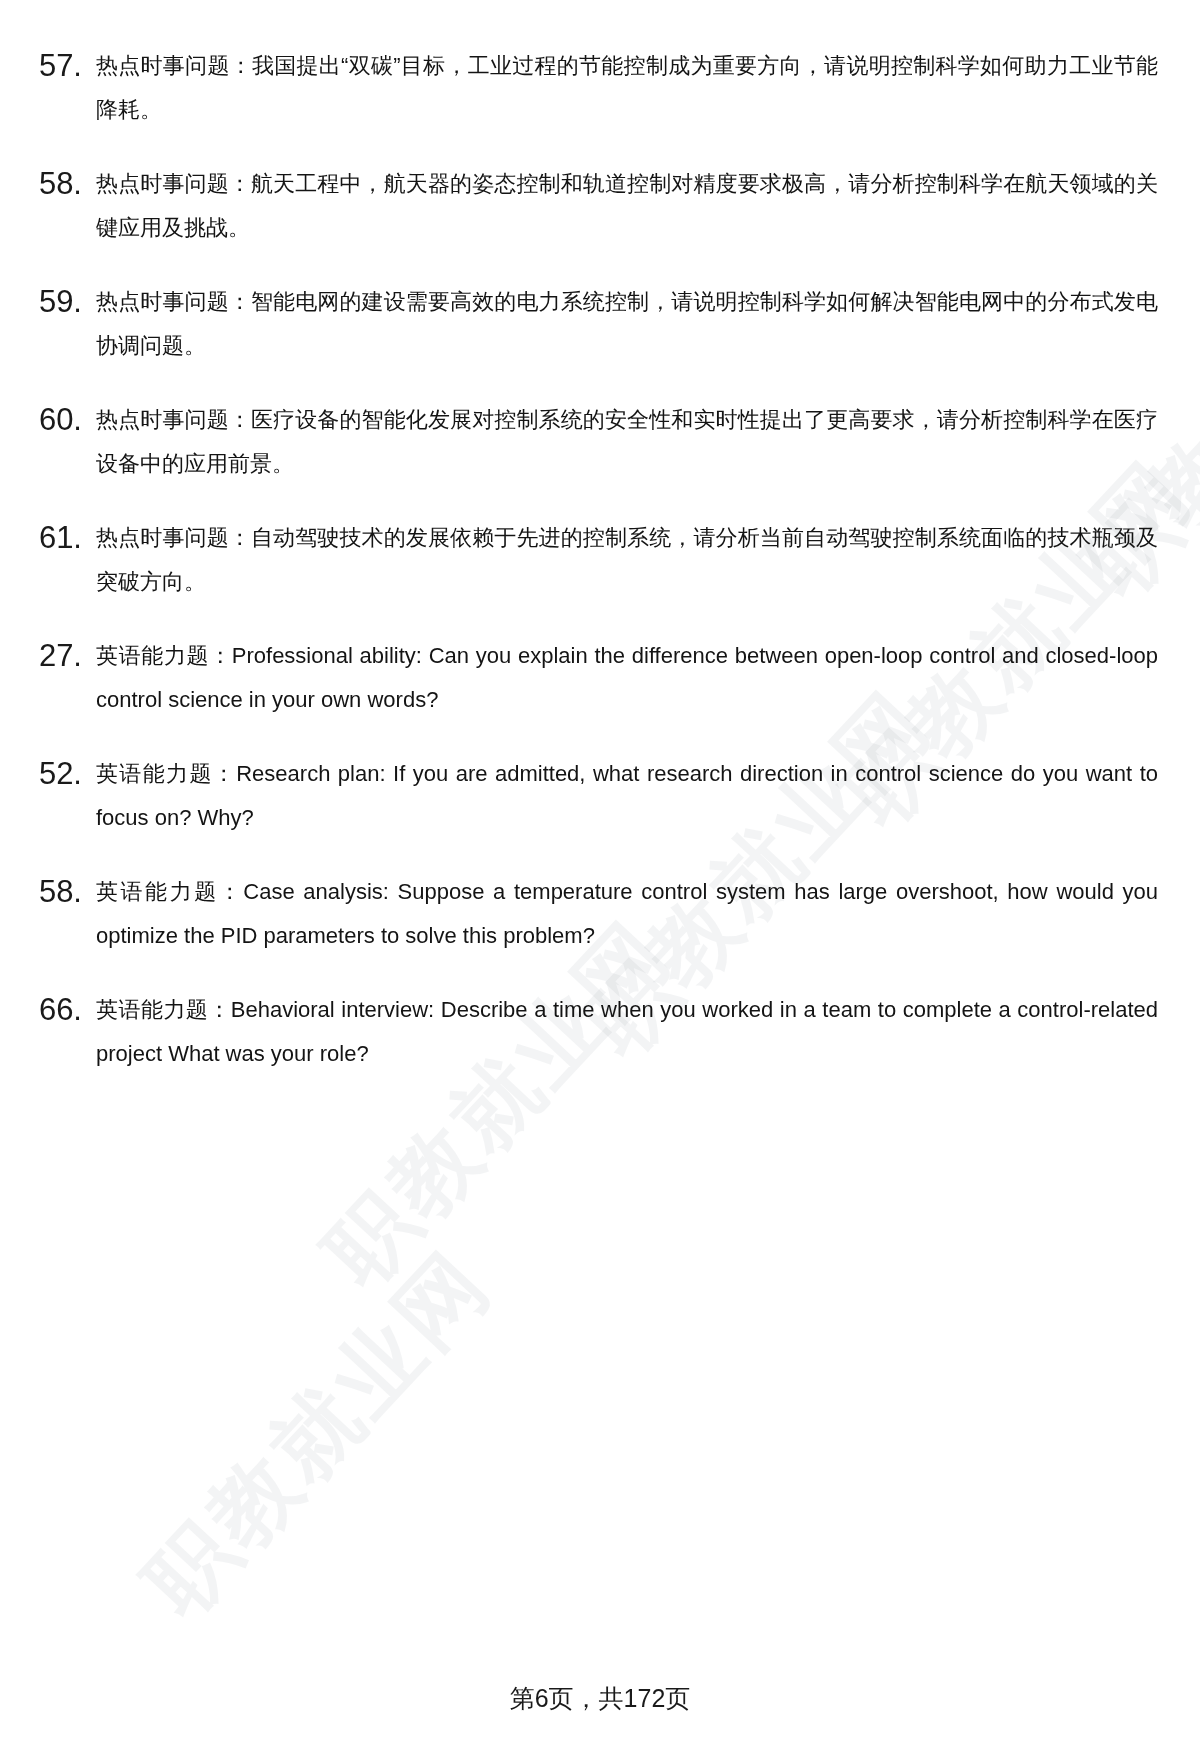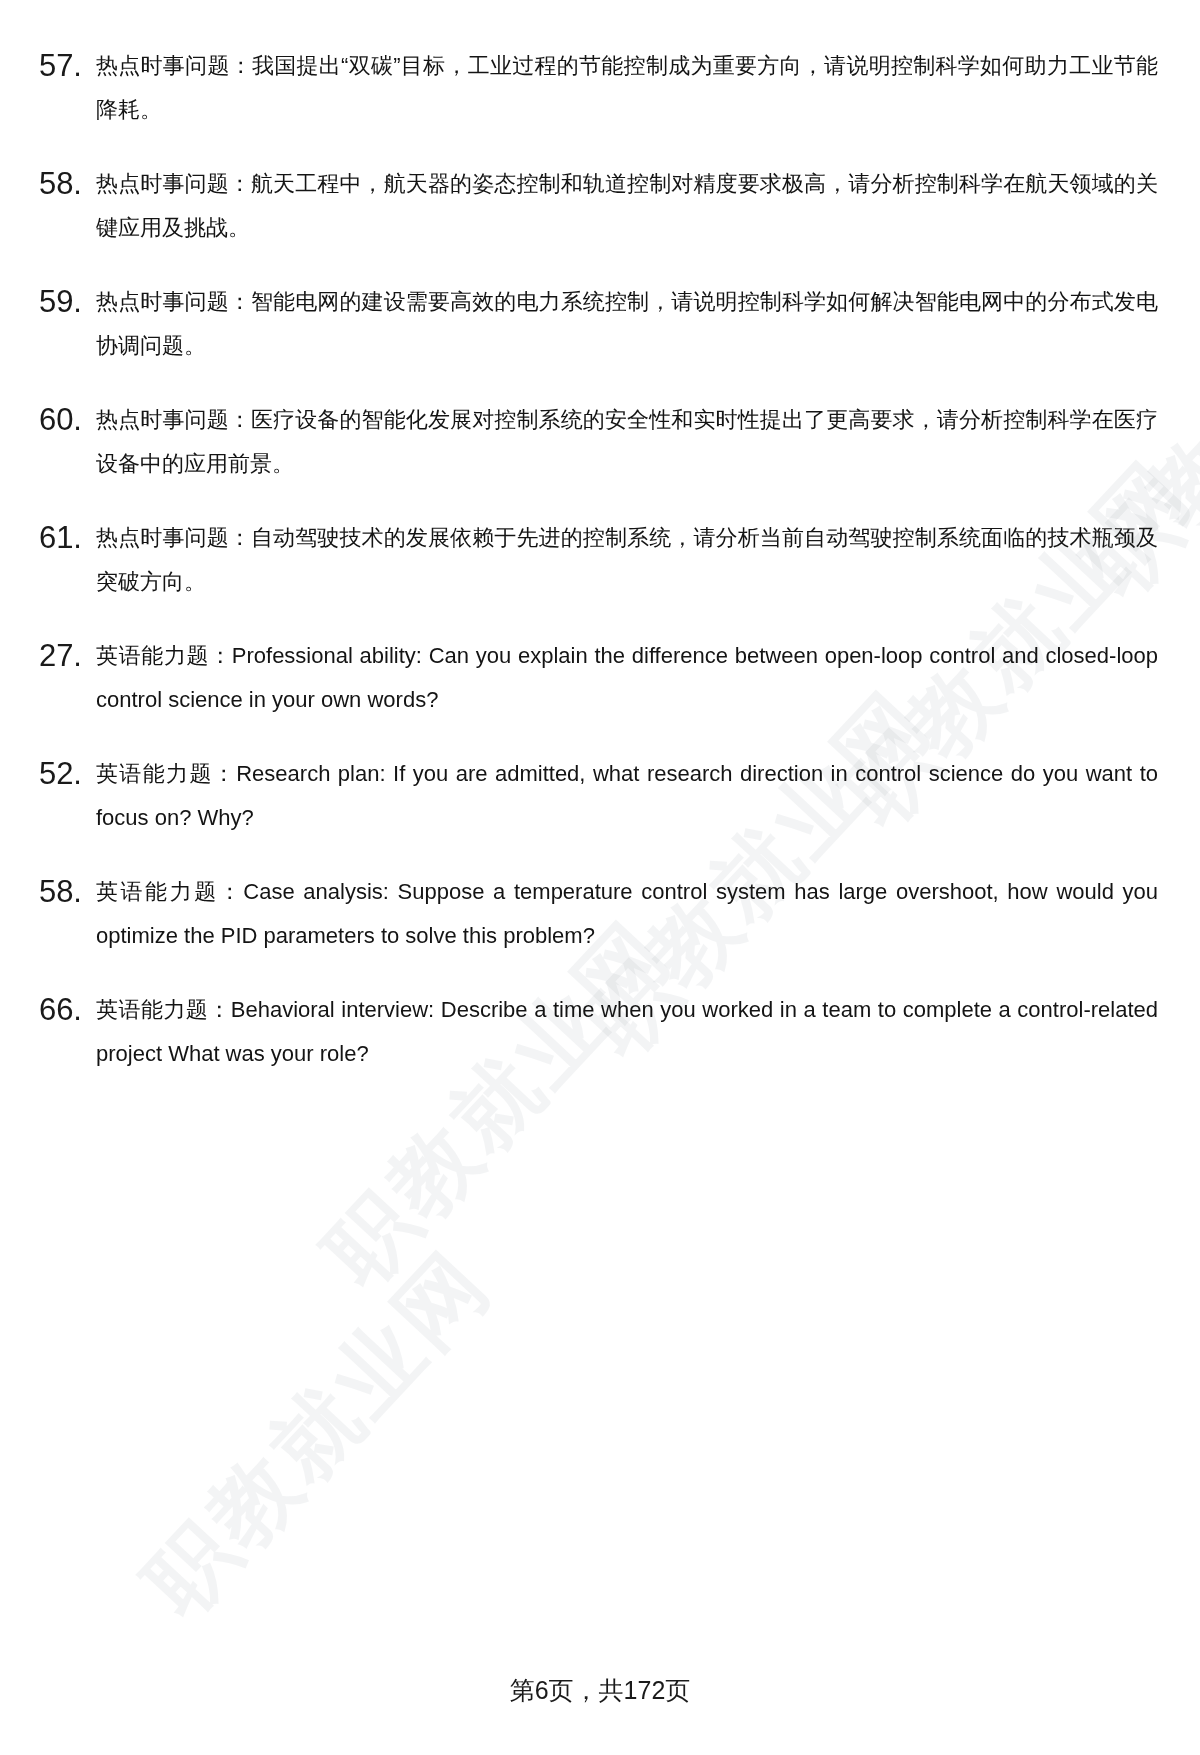--- a/index.html
+++ b/index.html
@@ -80,21 +80,21 @@
     text-align: justify;
     text-justify: inter-ideograph;
     word-break: break-word;
     padding-right: 8px;
   }
 
   #page-footer {
     position: absolute;
     left: 0;
     right: 0;
-    bottom: 48px;
+    bottom: 40px;
     text-align: center;
     font-size: 25px;
     line-height: 34px;
     color: #1a1a1a;
     z-index: 1;
   }
 </style>
 </head>
 <body>
 

